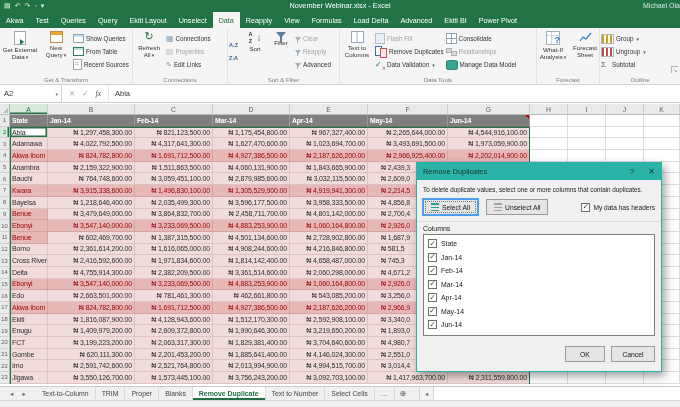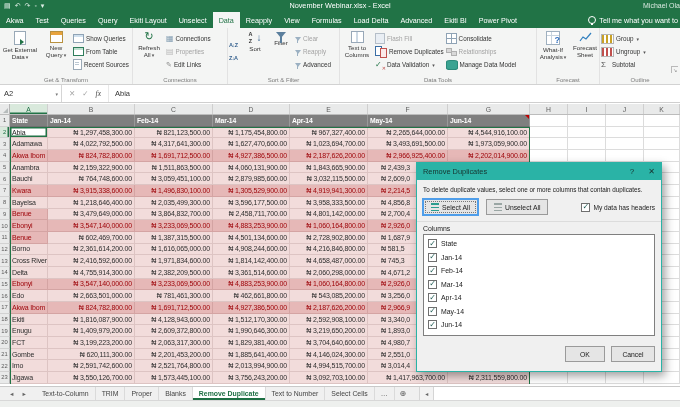--- a/index.html
+++ b/index.html
@@ -159,24 +159,20 @@
         <div class="rtab">Unselect</div>
         <div class="rtab active">Data</div>
         <div class="rtab">Reapply</div>
         <div class="rtab">View</div>
         <div class="rtab">Formulas</div>
         <div class="rtab">Load Delta</div>
         <div class="rtab">Advanced</div>
         <div class="rtab">Ekiti BI</div>
         <div class="rtab">Power Pivot</div>
       </span>
-    <span class="tellme">
-      <span class="bulb"></span>
-      <span>Tell me what you want to</span>
-    </span>
   </div>
 
   <div class="ribbon">
 
     <div class="rgroup" style="width:133px">
       <div class="gbody">
         <div class="bbtn" style="width:36px">
           <span class="ic ic-getext"></span>
           <span><span>Get External Data</span><span class="dd">▾</span></span>
         </div>

